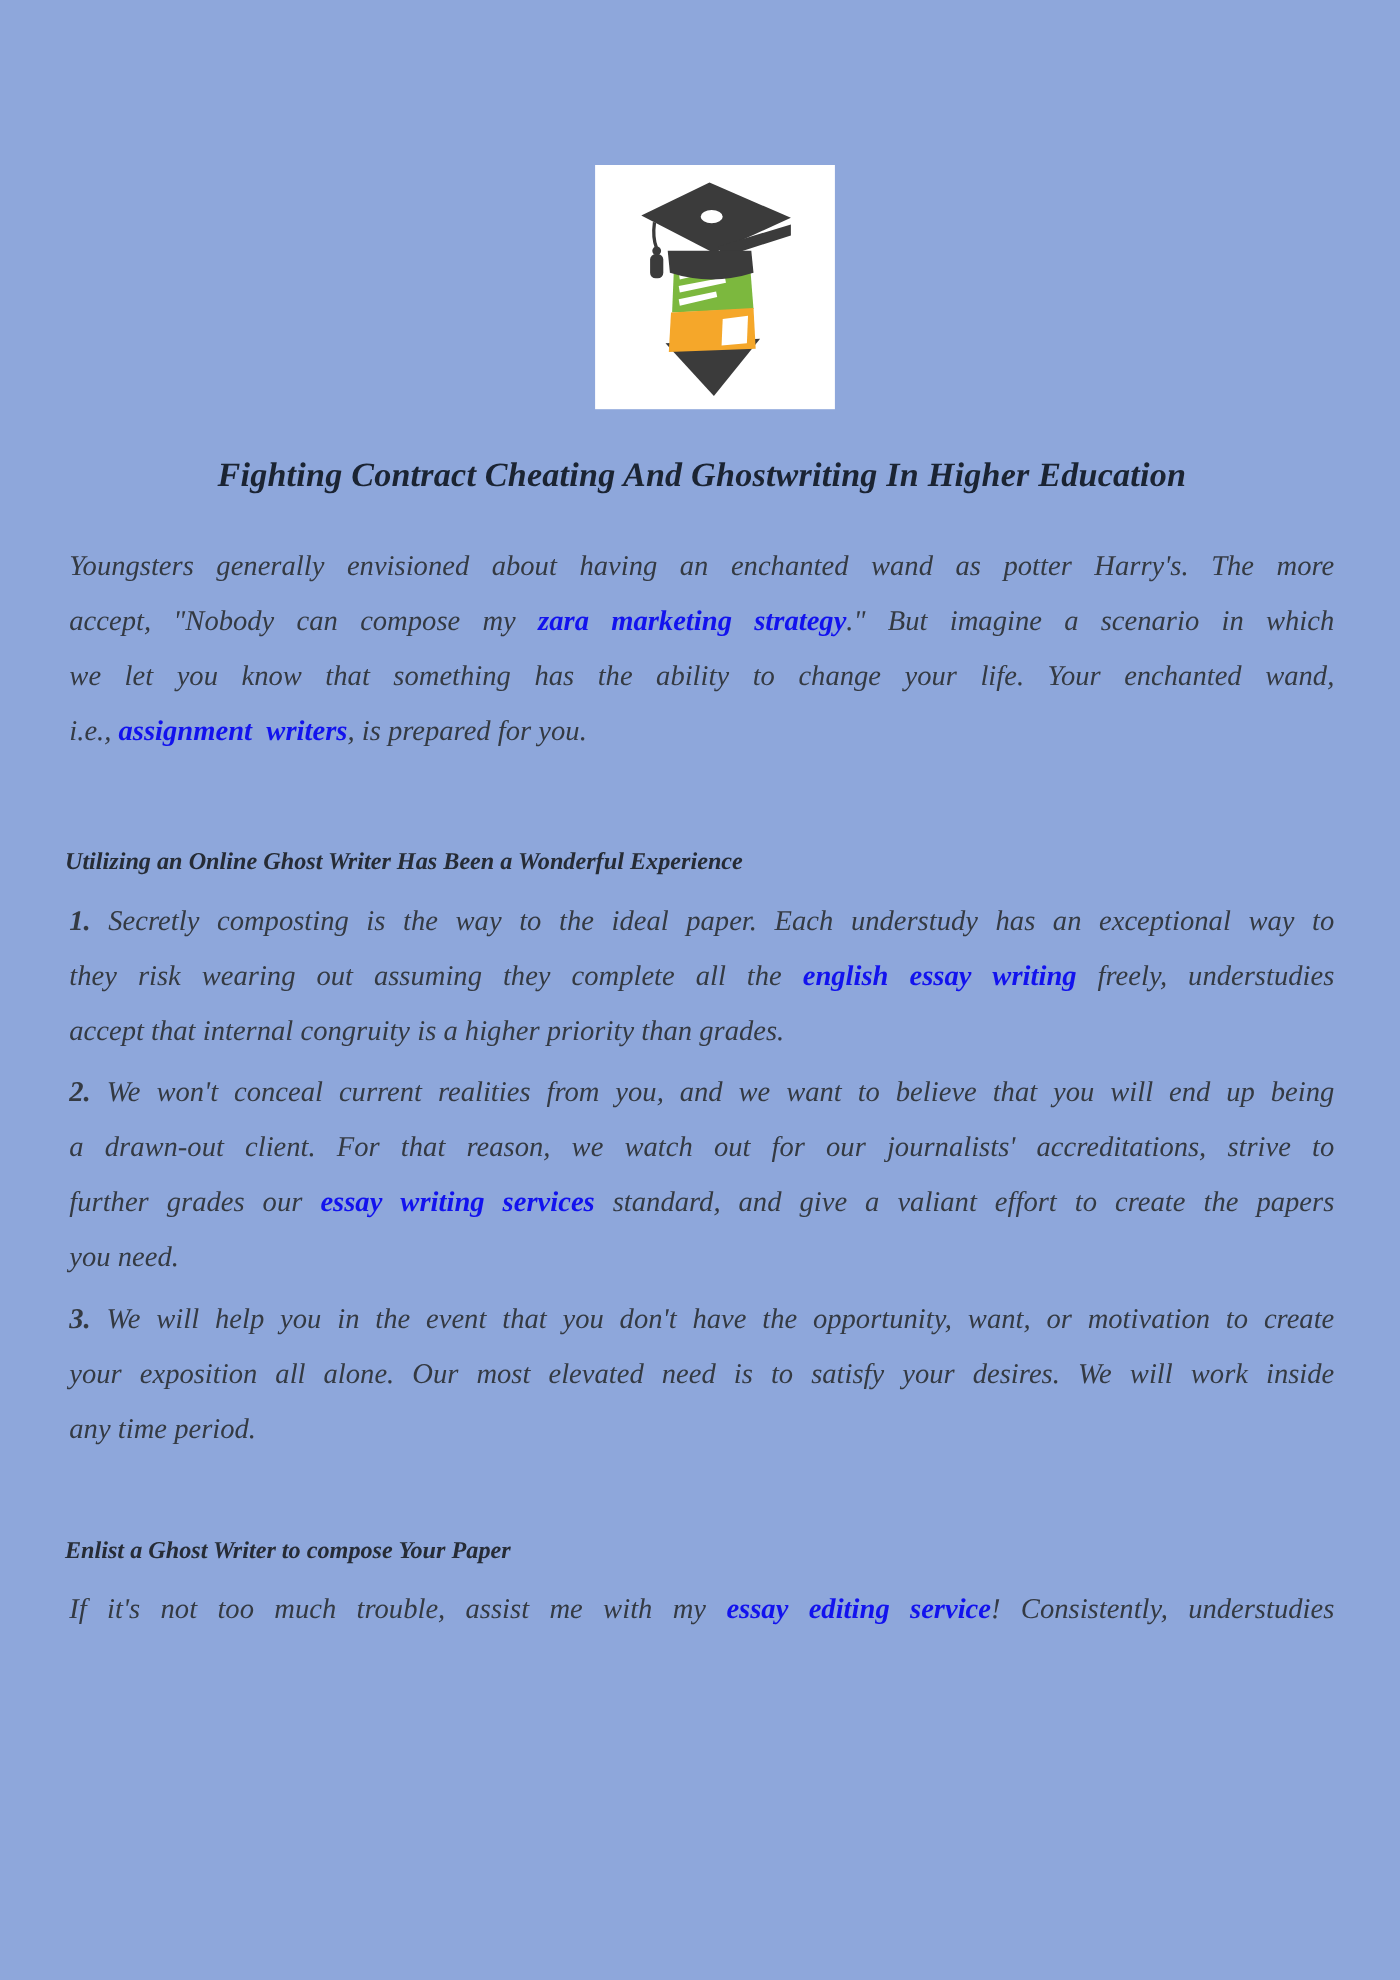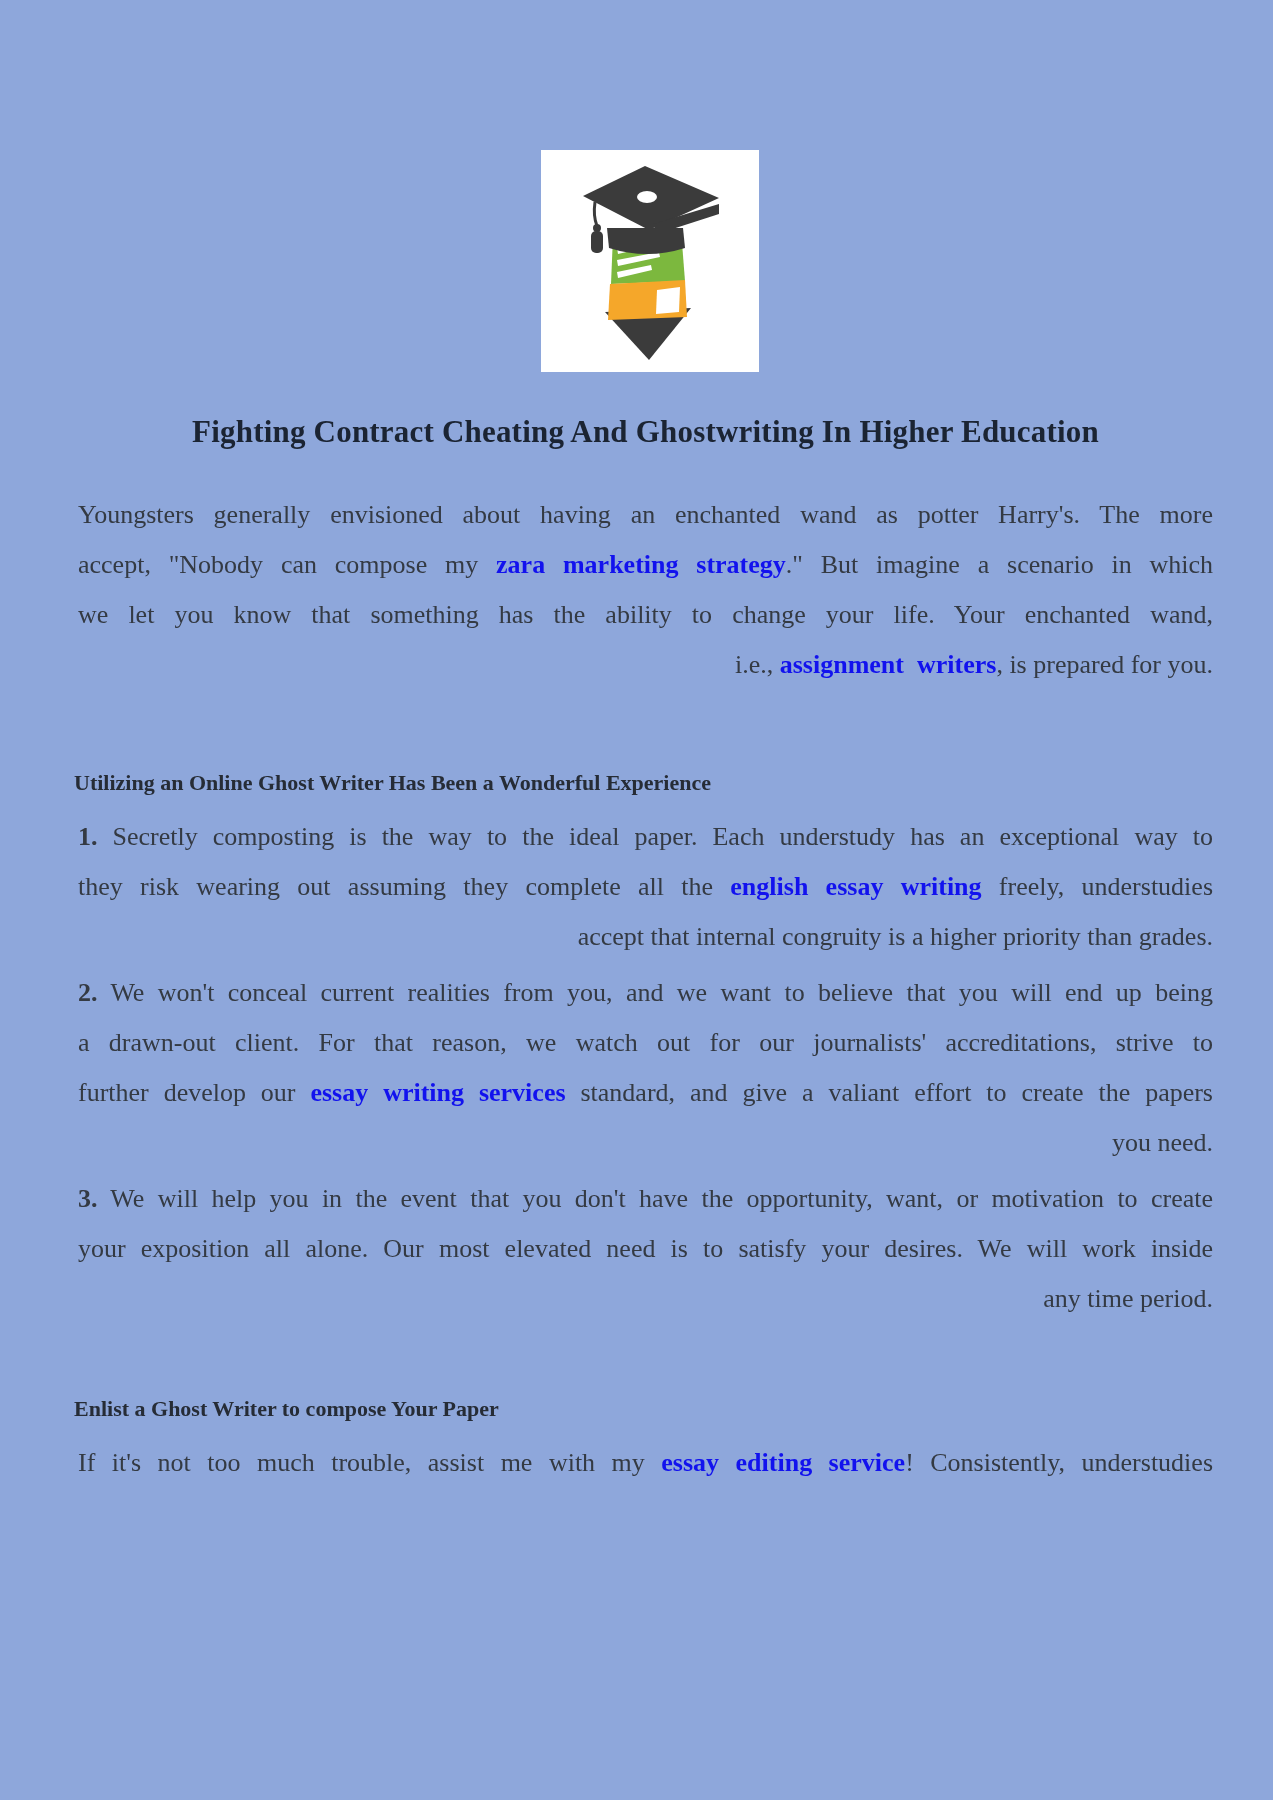--- a/index.html
+++ b/index.html
@@ -20,32 +20,32 @@
     position:relative;
     font-family:"Liberation Serif","DejaVu Serif",serif;
     overflow:hidden;
   }
   .logo-box{
     position:absolute;left:541px;top:150px;
     width:218px;height:222px;background:#ffffff;
     display:flex;align-items:center;justify-content:center;
   }
   .logo-box svg{display:block;width:218px;height:222px;}
-  .content{padding:410px 56px 0 74px;}
+  .content{padding:410px 56px 0 59px;font-style:italic;}
   h1.page-title{
     margin:0;padding:0;
     font-size:31px;line-height:44px;font-weight:bold;
     text-align:center;color:var(--title);
     letter-spacing:0.2px;
   }
   #document-body{margin-top:36px;}
   .para{margin:4px;}
   .line{
     font-size:26px;line-height:50px;color:var(--text);
-    text-align:right;
+    text-align:left;
   }
   .line.justify{text-align:justify;text-align-last:justify;}
   .heading-line{
     font-size:22px;line-height:50px;font-weight:bold;
     color:var(--heading);
   }
   .run-bold{font-weight:bold;}
   .run-link{color:var(--link);font-weight:bold;text-decoration:none;cursor:pointer;}
   .spacer{width:100%;}
 </style>
@@ -94,21 +94,21 @@
       <div class="spacer" style="height: 64px;"></div>
       <div class="heading-line">Utilizing an Online Ghost Writer Has Been a Wonderful Experience</div>
       <div class="para" style="margin-bottom: 6px;">
         <div class="line justify"><span class="run-bold">1.</span><span class="run-plain"> Secretly composting is the way to the ideal paper. Each understudy has an exceptional way to</span></div>
         <div class="line justify"><span class="run-plain">they risk wearing out assuming they complete all the </span><a class="run-link">english essay writing</a><span class="run-plain"> freely, understudies</span></div>
         <div class="line"><span class="run-plain">accept that internal congruity is a higher priority than grades.</span></div>
       </div>
       <div class="para" style="margin-bottom: 6px;">
         <div class="line justify"><span class="run-bold">2.</span><span class="run-plain"> We won't conceal current realities from you, and we want to believe that you will end up being</span></div>
         <div class="line justify"><span class="run-plain">a drawn-out client. For that reason, we watch out for our journalists' accreditations, strive to</span></div>
-        <div class="line justify"><span class="run-plain">further develop our </span><a class="run-link">essay writing services</a><span class="run-plain"> standard, and give a valiant effort to create the papers</span></div>
+        <div class="line justify"><span class="run-plain">further grades our </span><a class="run-link">essay writing services</a><span class="run-plain"> standard, and give a valiant effort to create the papers</span></div>
         <div class="line"><span class="run-plain">you need.</span></div>
       </div>
       <div class="para">
         <div class="line justify"><span class="run-bold">3.</span><span class="run-plain"> We will help you in the event that you don't have the opportunity, want, or motivation to create</span></div>
         <div class="line justify"><span class="run-plain">your exposition all alone. Our most elevated need is to satisfy your desires. We will work inside</span></div>
         <div class="line"><span class="run-plain">any time period.</span></div>
       </div>
       <div class="spacer" style="height: 56px;"></div>
       <div class="heading-line">Enlist a Ghost Writer to compose Your Paper</div>
       <div class="para">

